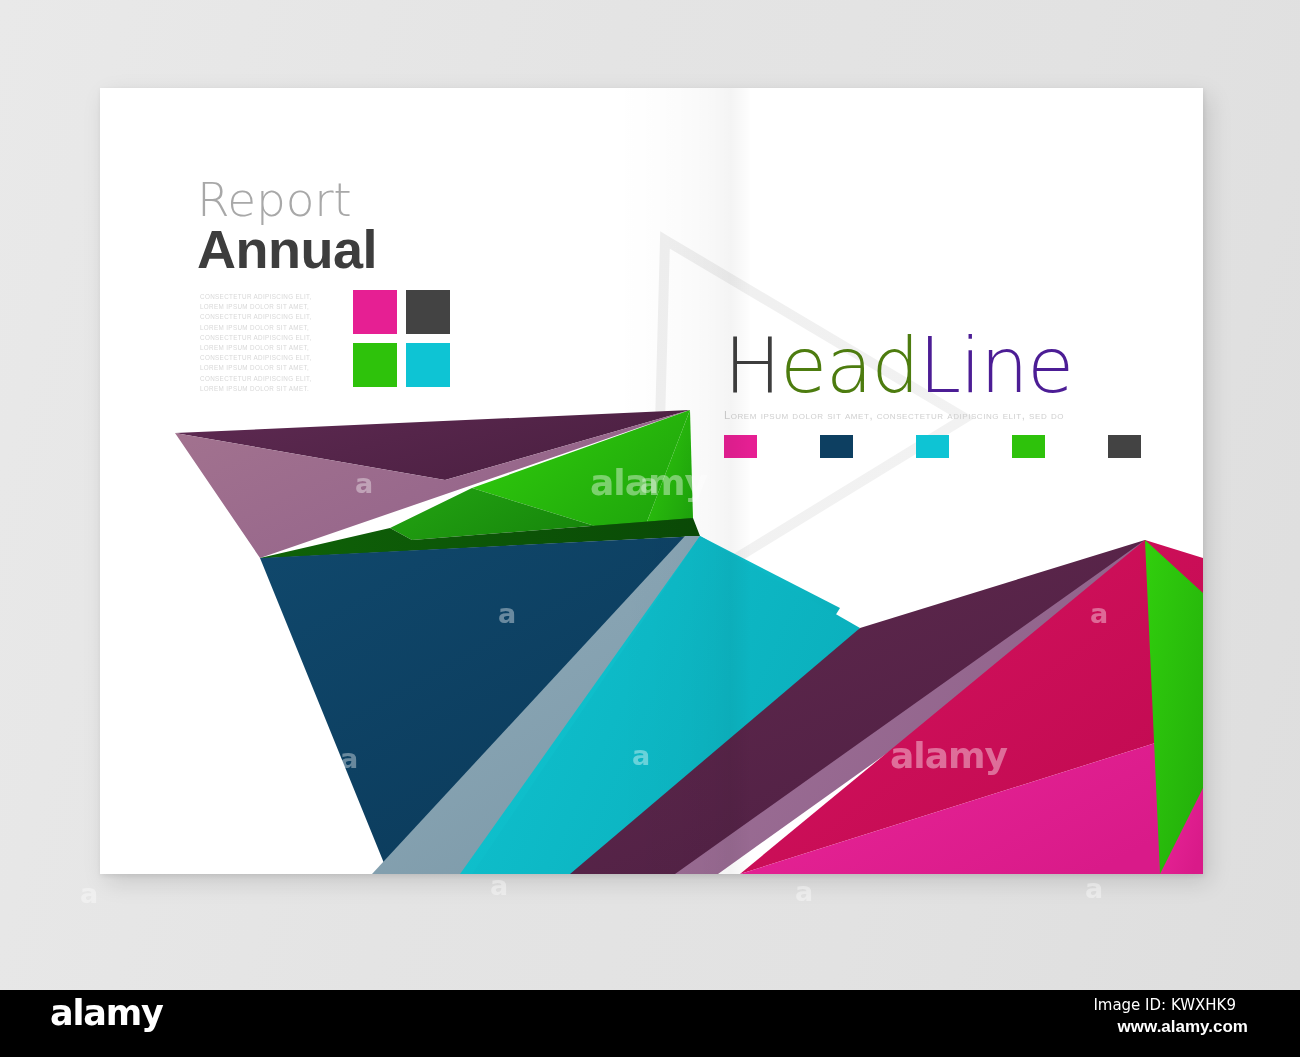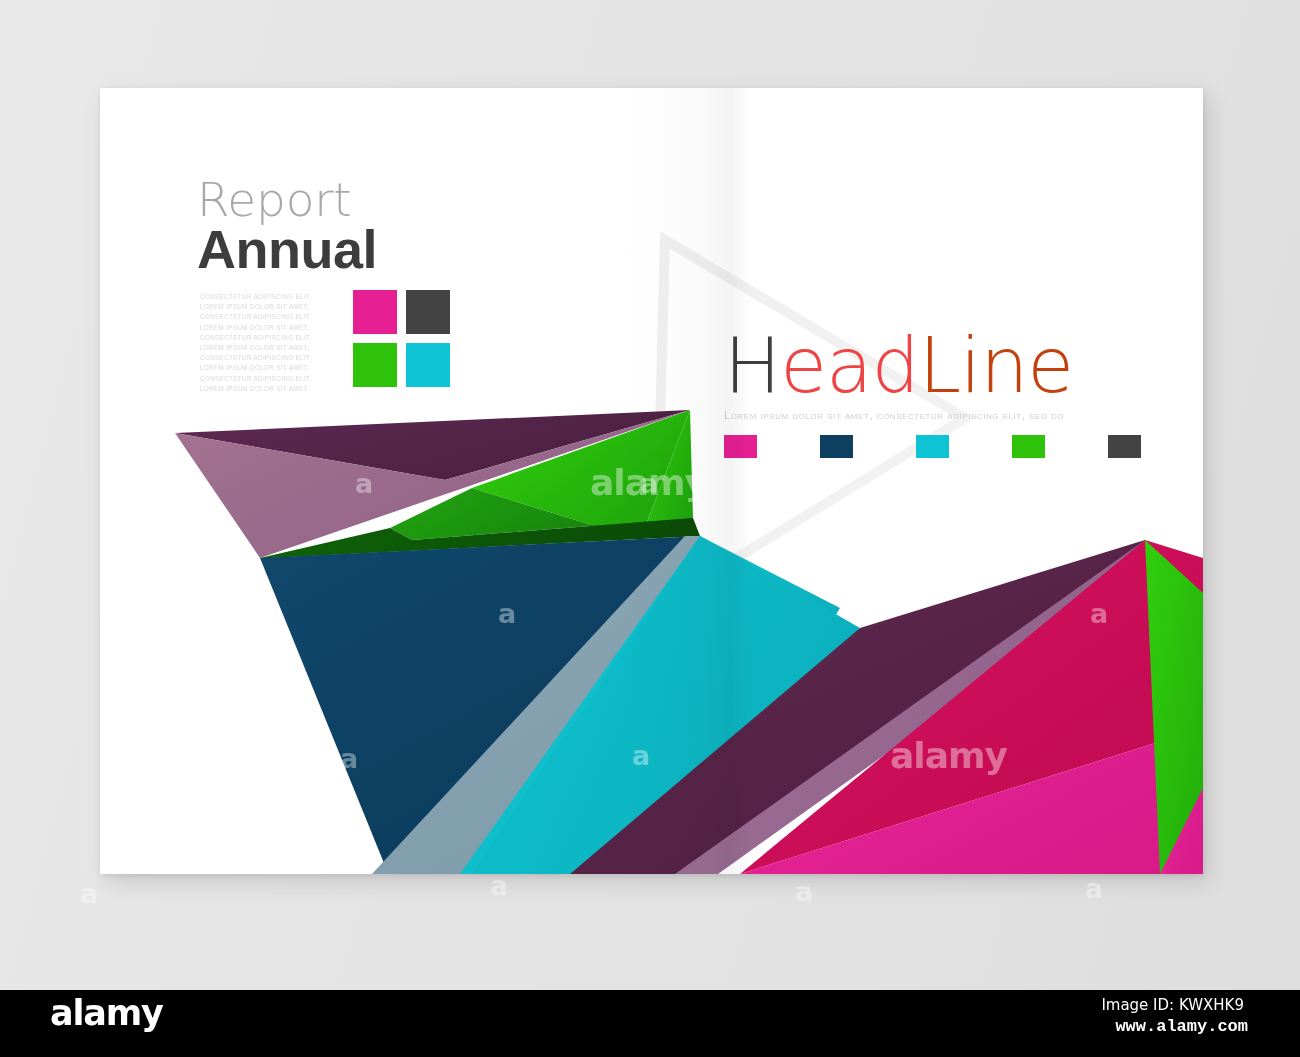--- a/index.html
+++ b/index.html
@@ -135,22 +135,22 @@
   }
   #headline {
     font-size: 76px;
     font-weight: 300;
     line-height: 1.0;
     letter-spacing: -1px;
     font-family: "DejaVu Sans", sans-serif;
     white-space: nowrap;
   }
   #headline .h-part { color: #3d3d3d; }
-  #headline .ead-part { color: #ef4444; }
-  #headline .line-part { color: #c2410c; }
+  #headline .ead-part { color: #4d7c0f; }
+  #headline .line-part { color: #4c1d95; }
 
   #headline-sub {
     margin-top: 5px;
     font-size: 11.2px;
     color: #cfcfcf;
     letter-spacing: 0.55px;
     font-variant: small-caps;
     font-family: "Liberation Sans", sans-serif;
     white-space: nowrap;
   }
@@ -204,33 +204,33 @@
     left: 50px;
     top: 3px;
     font-family: "DejaVu Sans", sans-serif;
     font-weight: 700;
     font-size: 35px;
     color: #ffffff;
     letter-spacing: -1.2px;
   }
   #image-id {
     position: absolute;
-    right: 56px;
+    right: 64px;
     top: 6px;
     font-family: "DejaVu Sans", sans-serif;
     font-size: 15px;
     color: #ffffff;
     text-align: right;
     white-space: nowrap;
   }
   #site-url {
     position: absolute;
     right: 52px;
     top: 27px;
-    font-family: Liberation Mono, monospace;
+    font-family: Liberation Sans, sans-serif;
     font-weight: 700;
     font-size: 17px;
     color: #ffffff;
     text-align: right;
     white-space: nowrap;
   }
 </style>
 </head>
 <body>
 

